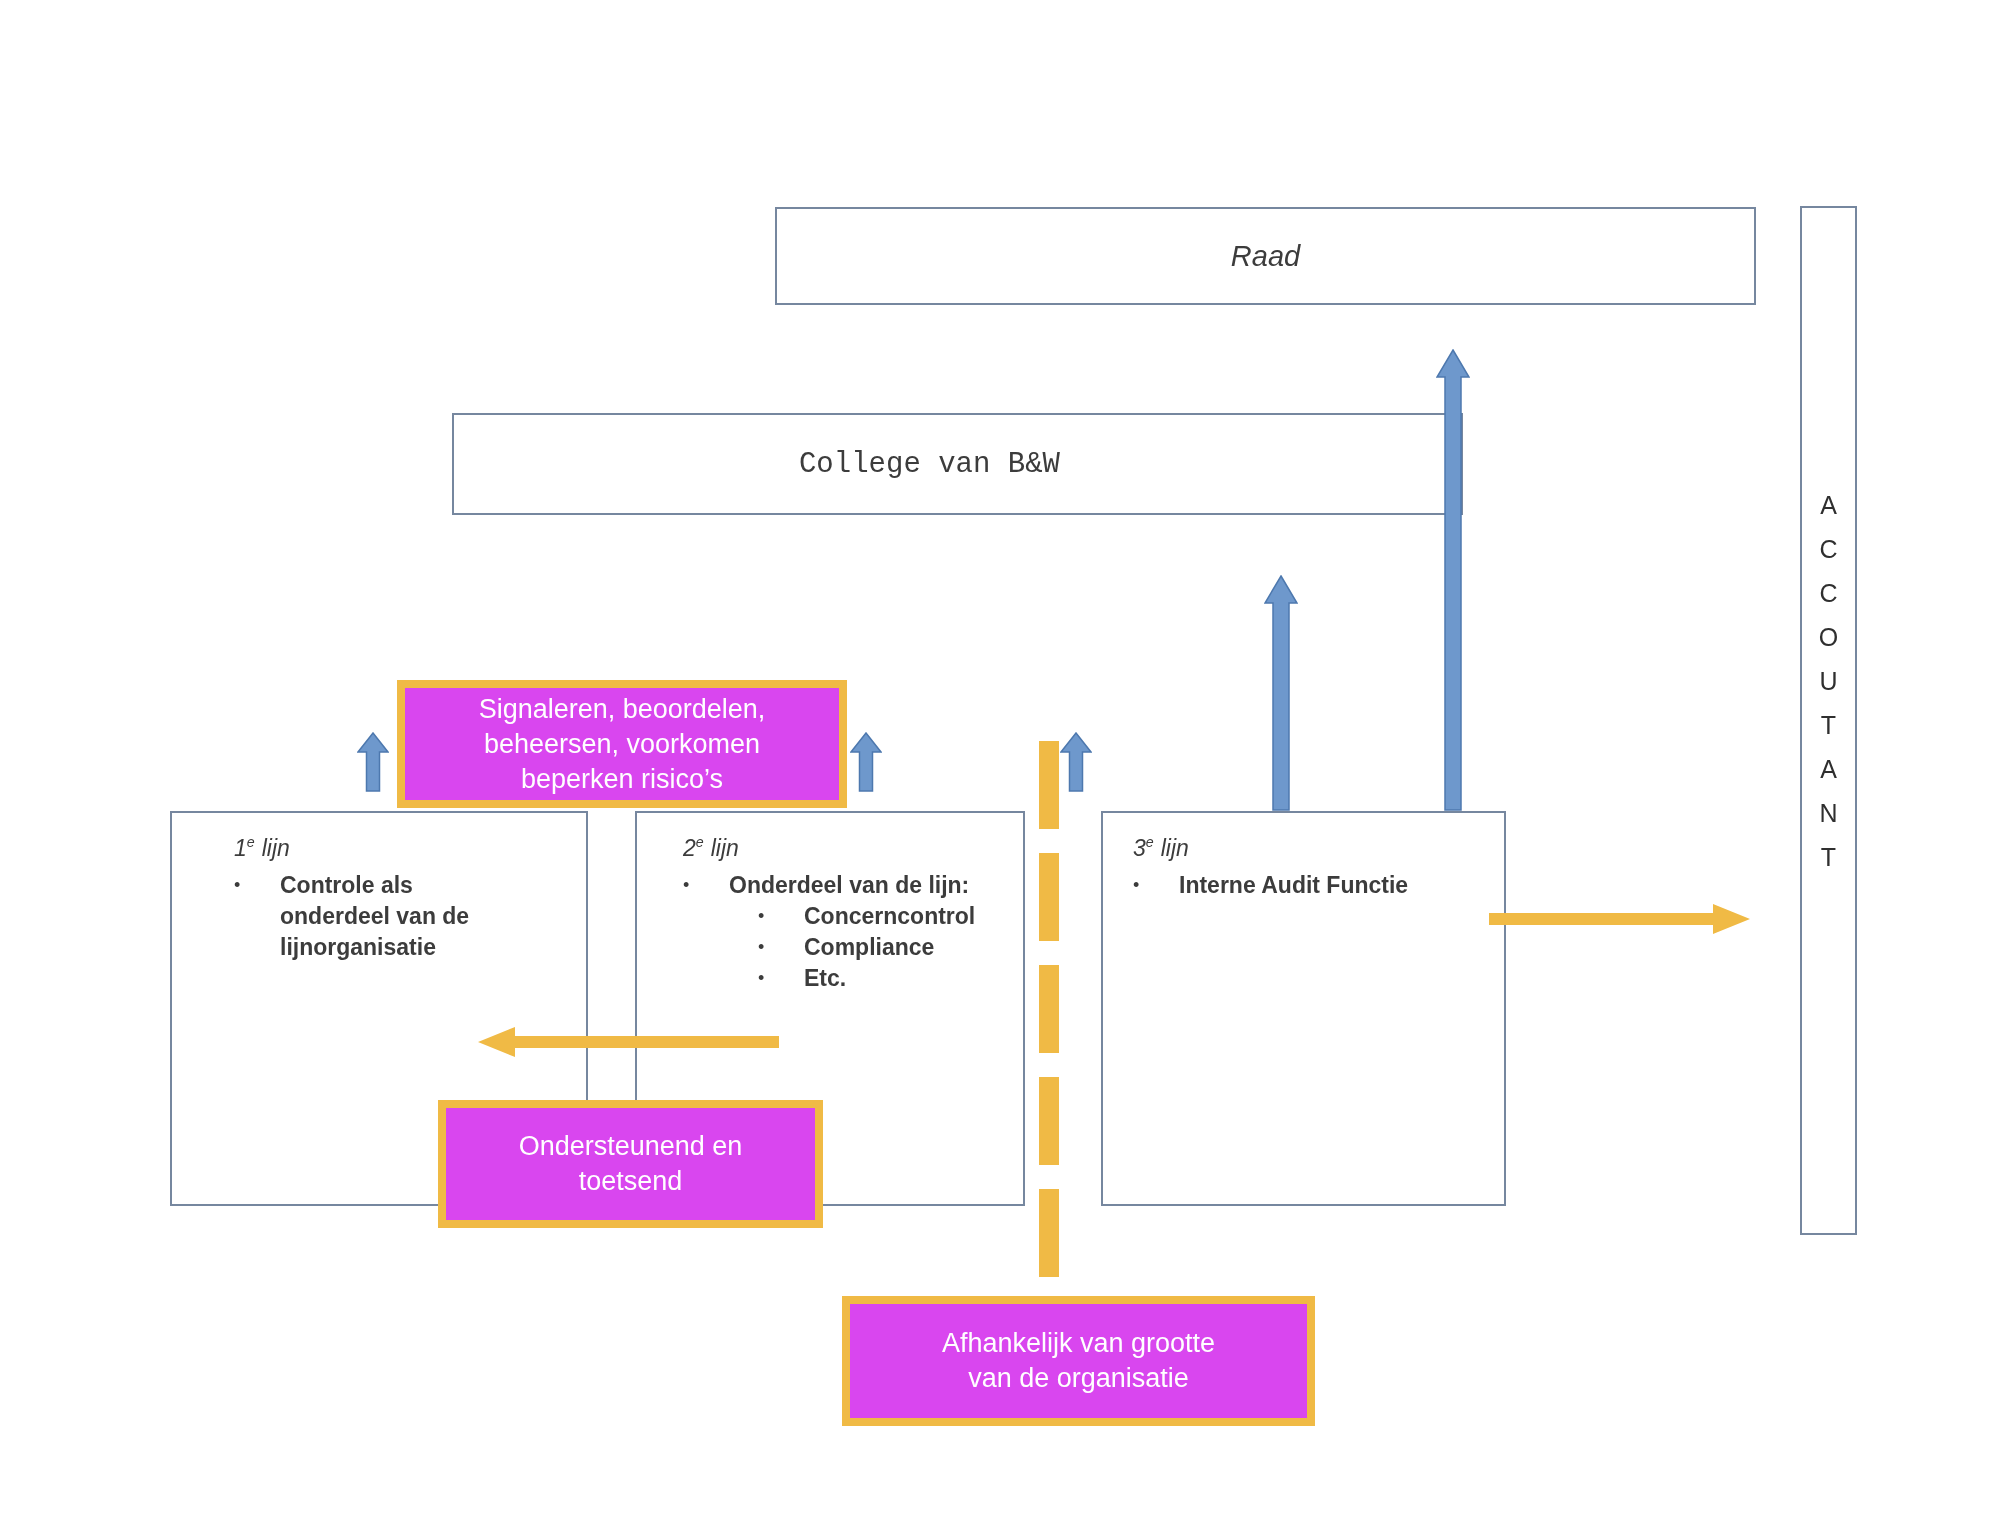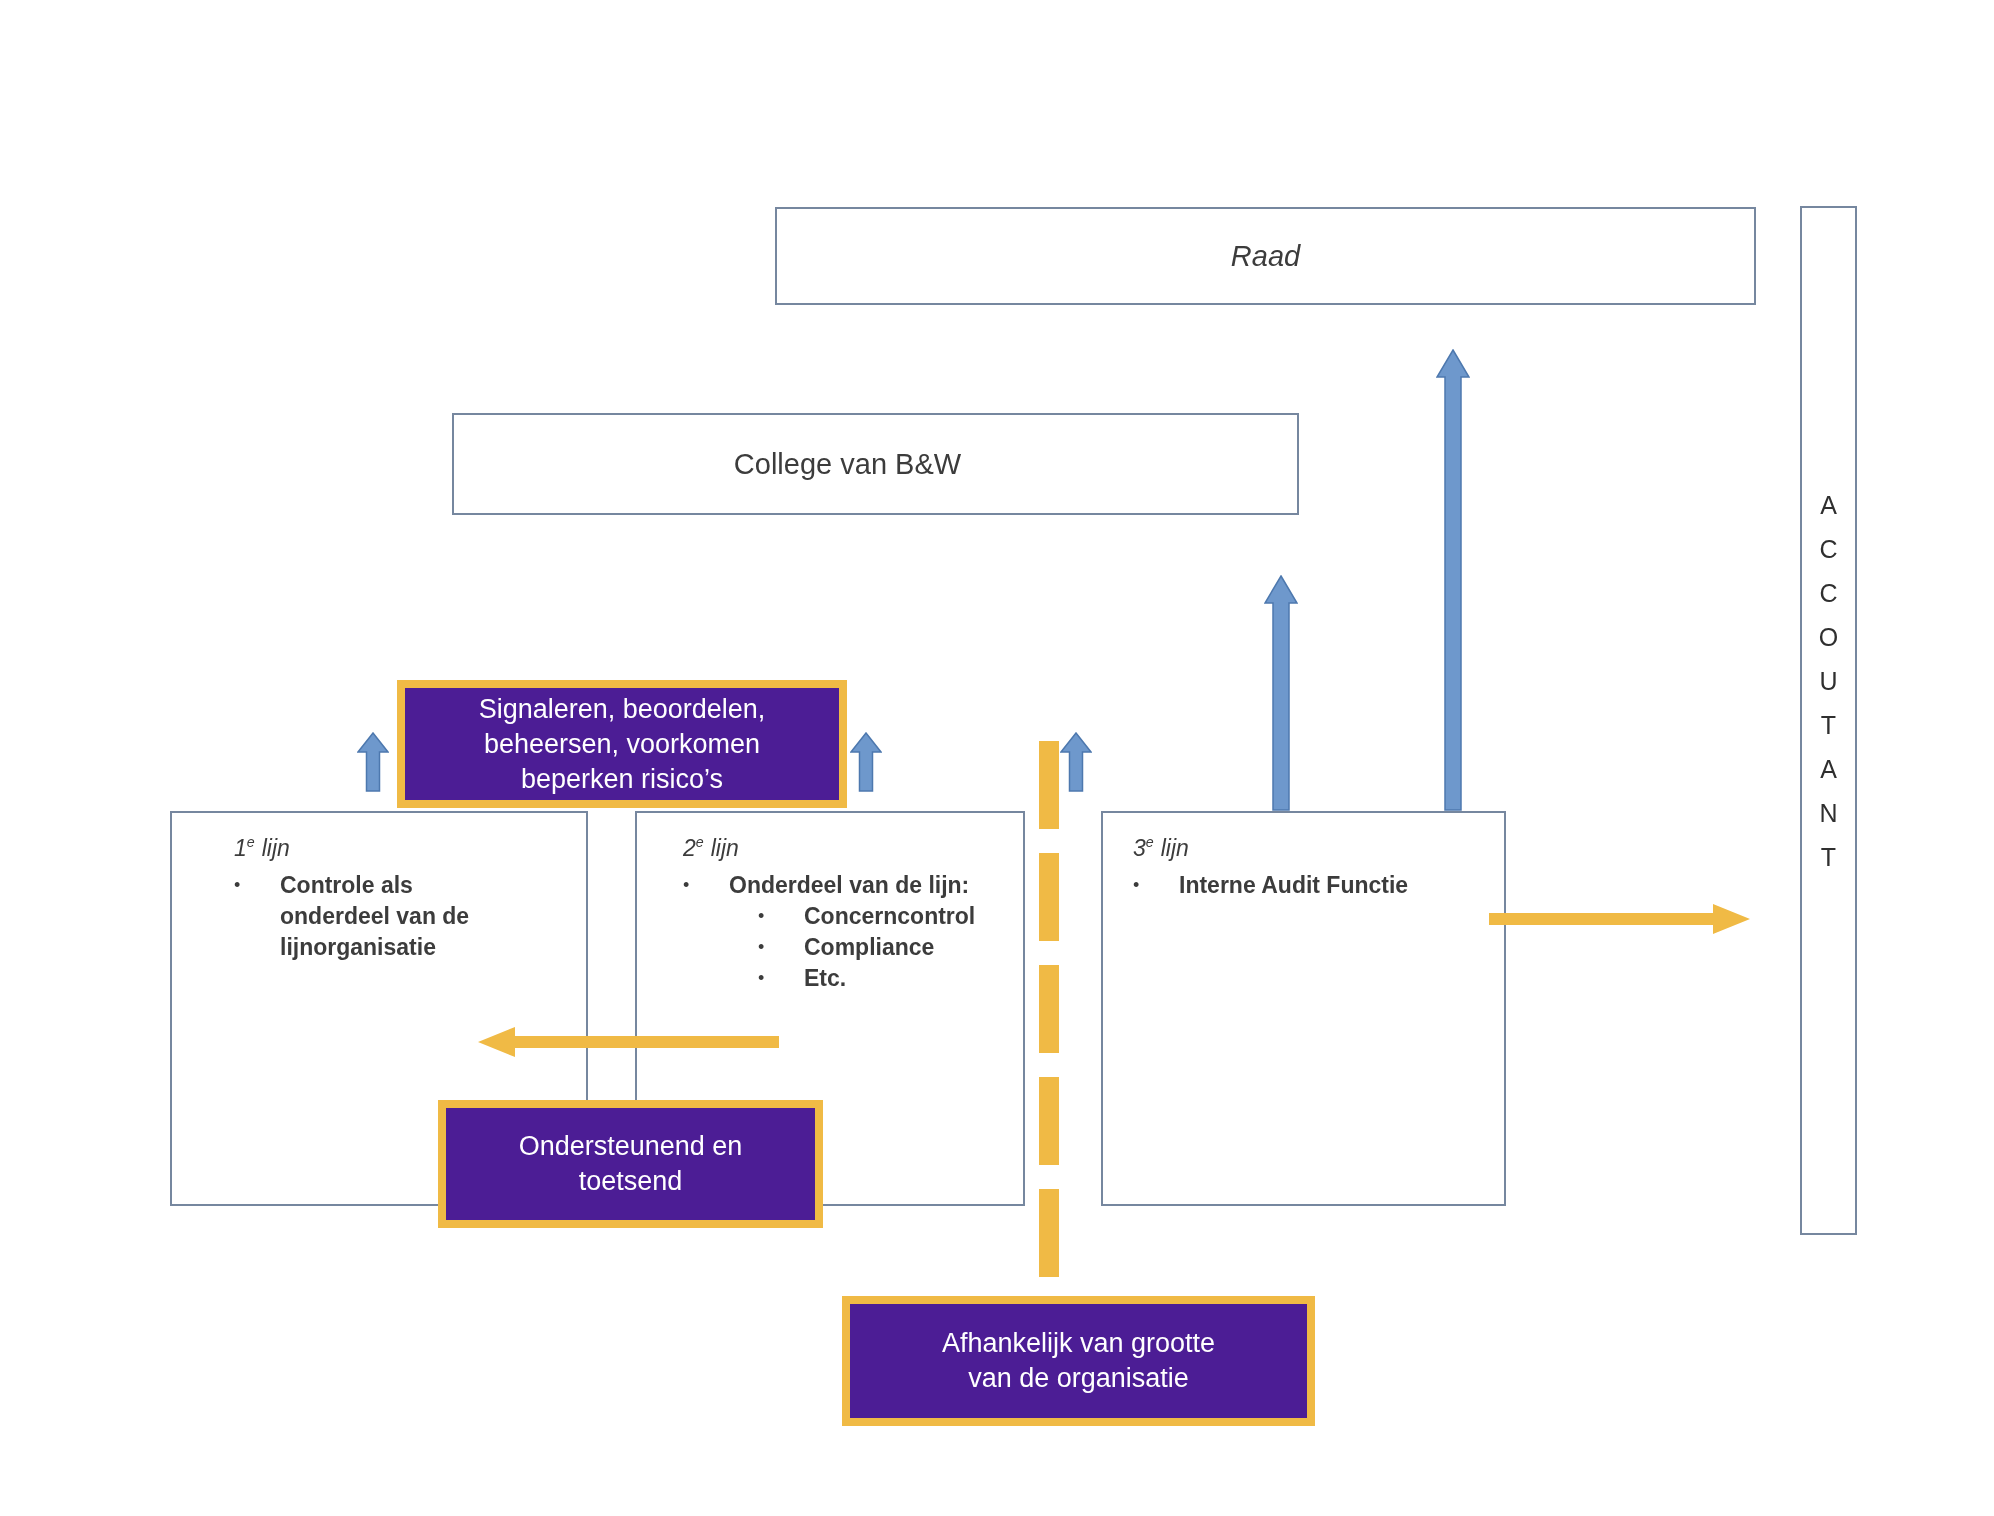--- a/index.html
+++ b/index.html
@@ -14,21 +14,21 @@
   .obox{
     position:absolute;
     border:2px solid #76879f;
     background:#ffffff;
     box-sizing:border-box;
     color:#3c3c3c;
     z-index:1;
   }
   .obox.hdr{display:flex;align-items:center;justify-content:center;font-size:29px;}
   .raad{left:775px;top:207px;width:981px;height:98px;font-style:italic;}
-  .college{left:452px;top:413px;width:847px;height:102px;padding-right:56px;}
+  .college{left:452px;top:413px;width:1011px;height:102px;padding-right:56px;font-family:Liberation Mono, monospace;}
   .gemeente{left:145px;top:602px;width:933px;height:97px;padding-right:265px;}
   .lijn1{left:170px;top:811px;width:418px;height:395px;}
   .lijn2{left:635px;top:811px;width:390px;height:395px;}
   .lijn3{left:1073px;top:811px;width:405px;height:395px;}
   .lijn{font-size:23px;line-height:31px;padding-top:14px;}
   .lijn1{padding-left:62px;}
   .lijn2{padding-left:46px;}
   .lijn3{padding-left:30px;margin-left:28px;}
   .lijn-heading{font-style:italic;margin-bottom:6px;}
   .lijn-heading sup{font-size:0.62em;font-style:italic;}
@@ -41,21 +41,21 @@
   
   .accoutant{
     left:1800px;top:206px;width:57px;height:1029px;
     display:flex;flex-direction:column;align-items:center;justify-content:center;
   }
   .acc-letters{display:flex;flex-direction:column;align-items:center;transform:translateY(-40px);}
   .acc-letters div{line-height:44px;font-size:25px;color:#2f2f2f;}
   
   .callout{
     position:absolute;
-    background:#4c1d95;
+    background:#d946ef;
     border:8px solid #f0ba45;
     box-sizing:border-box;
     color:#ffffff;
     display:flex;flex-direction:column;align-items:center;justify-content:center;
     text-align:center;
     font-size:27px;line-height:35px;
     z-index:3;
   }
   .co-signaleren{left:397px;top:680px;width:450px;height:128px;}
   .co-ondersteunend{left:438px;top:1100px;width:385px;height:128px;}

